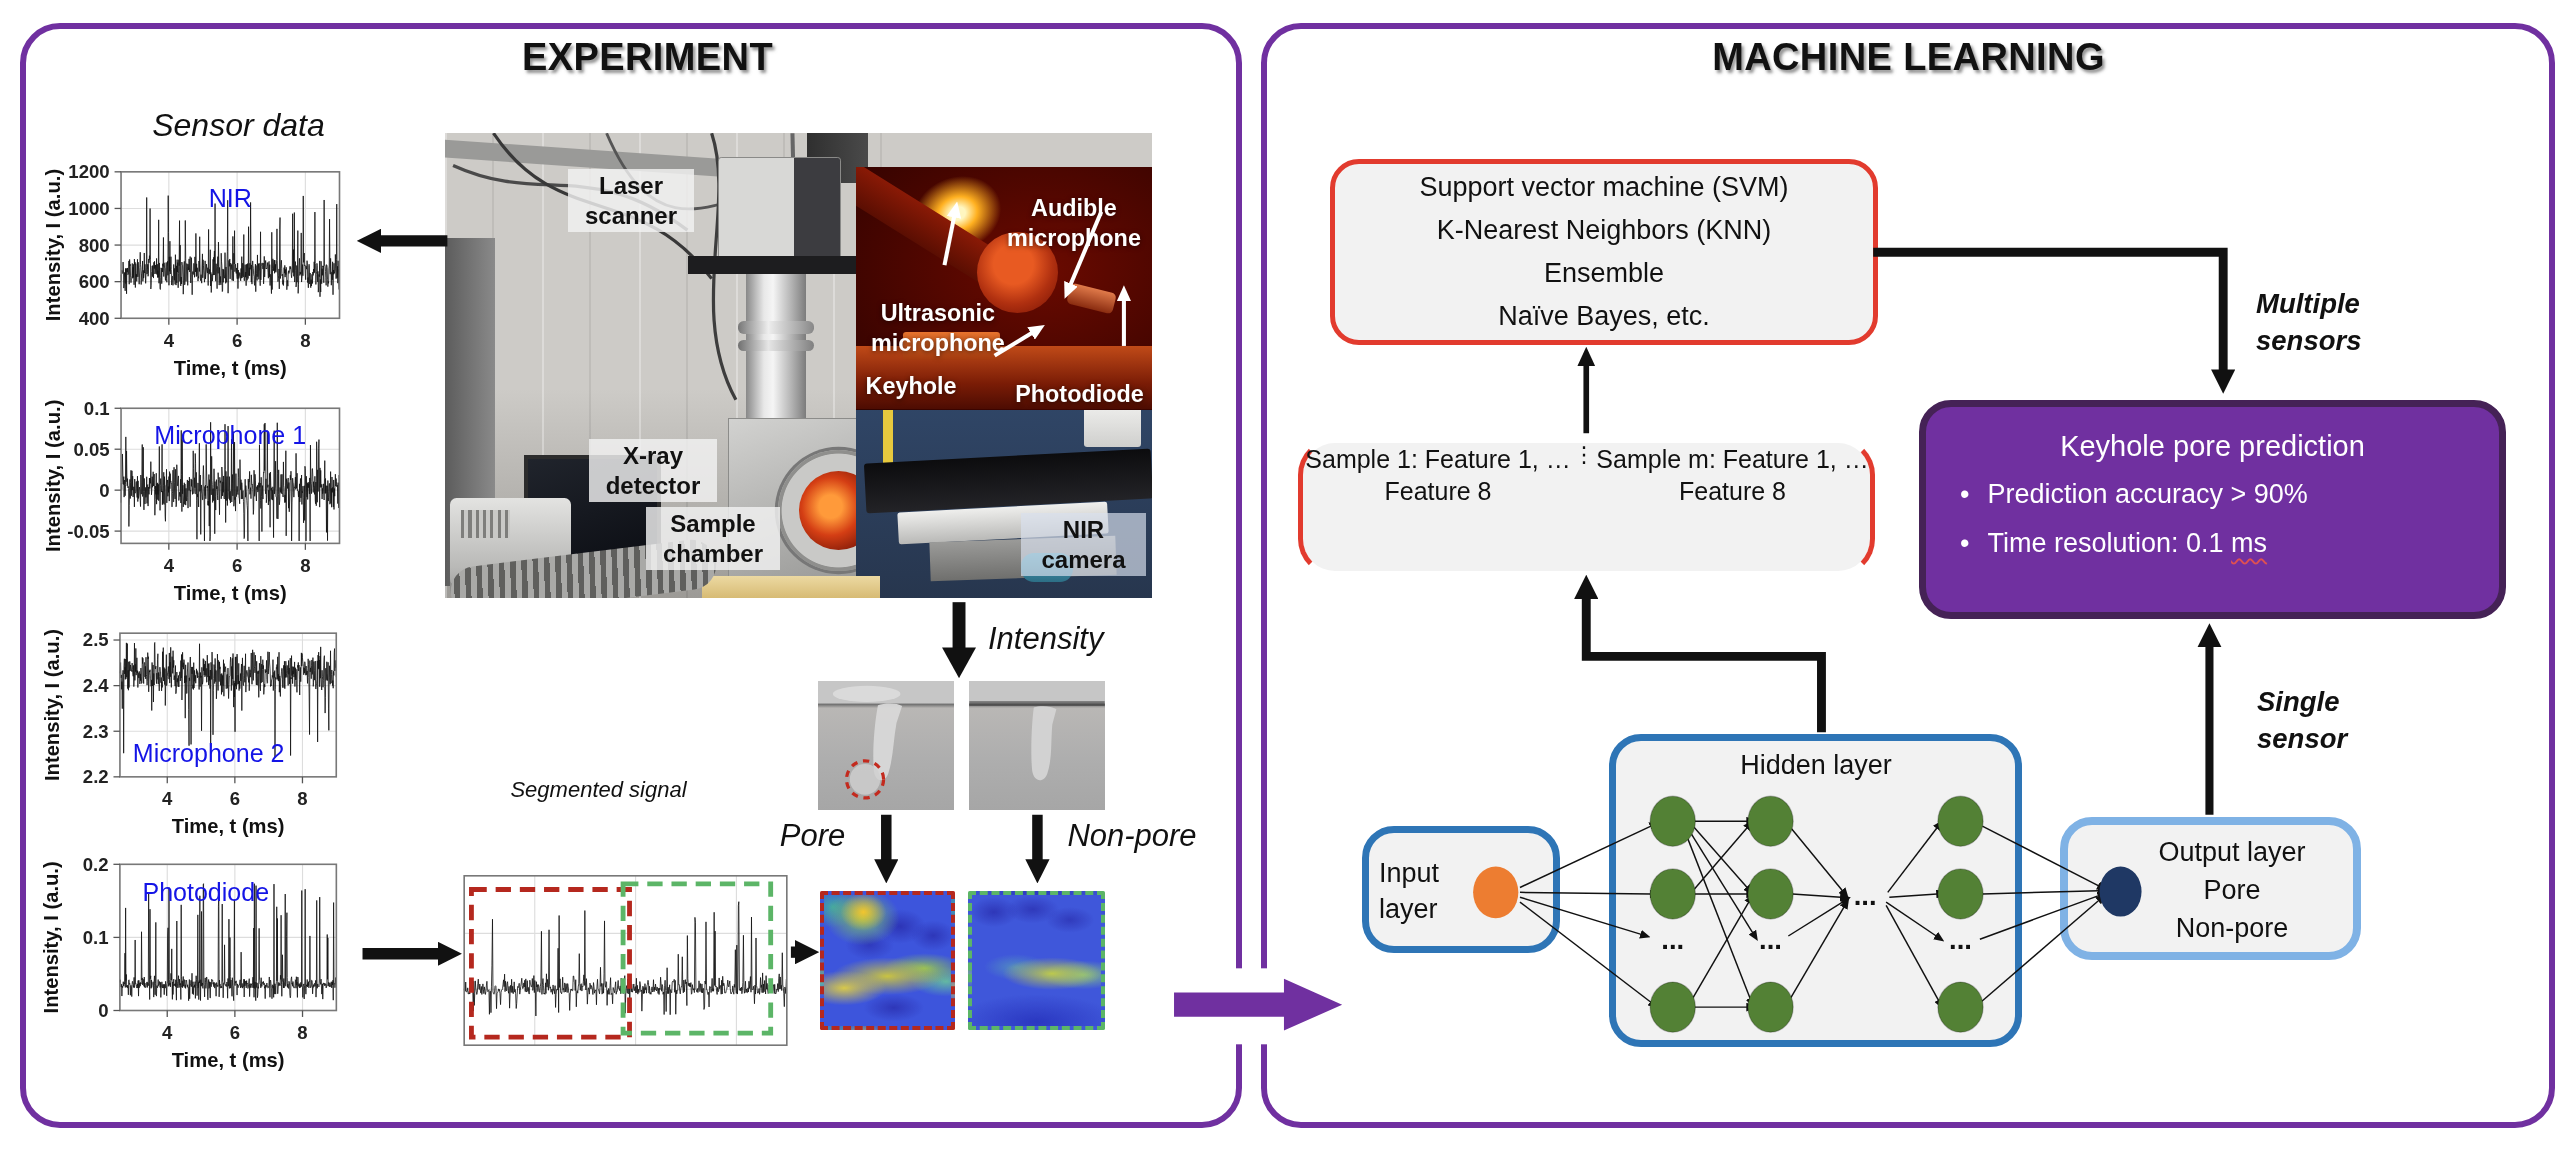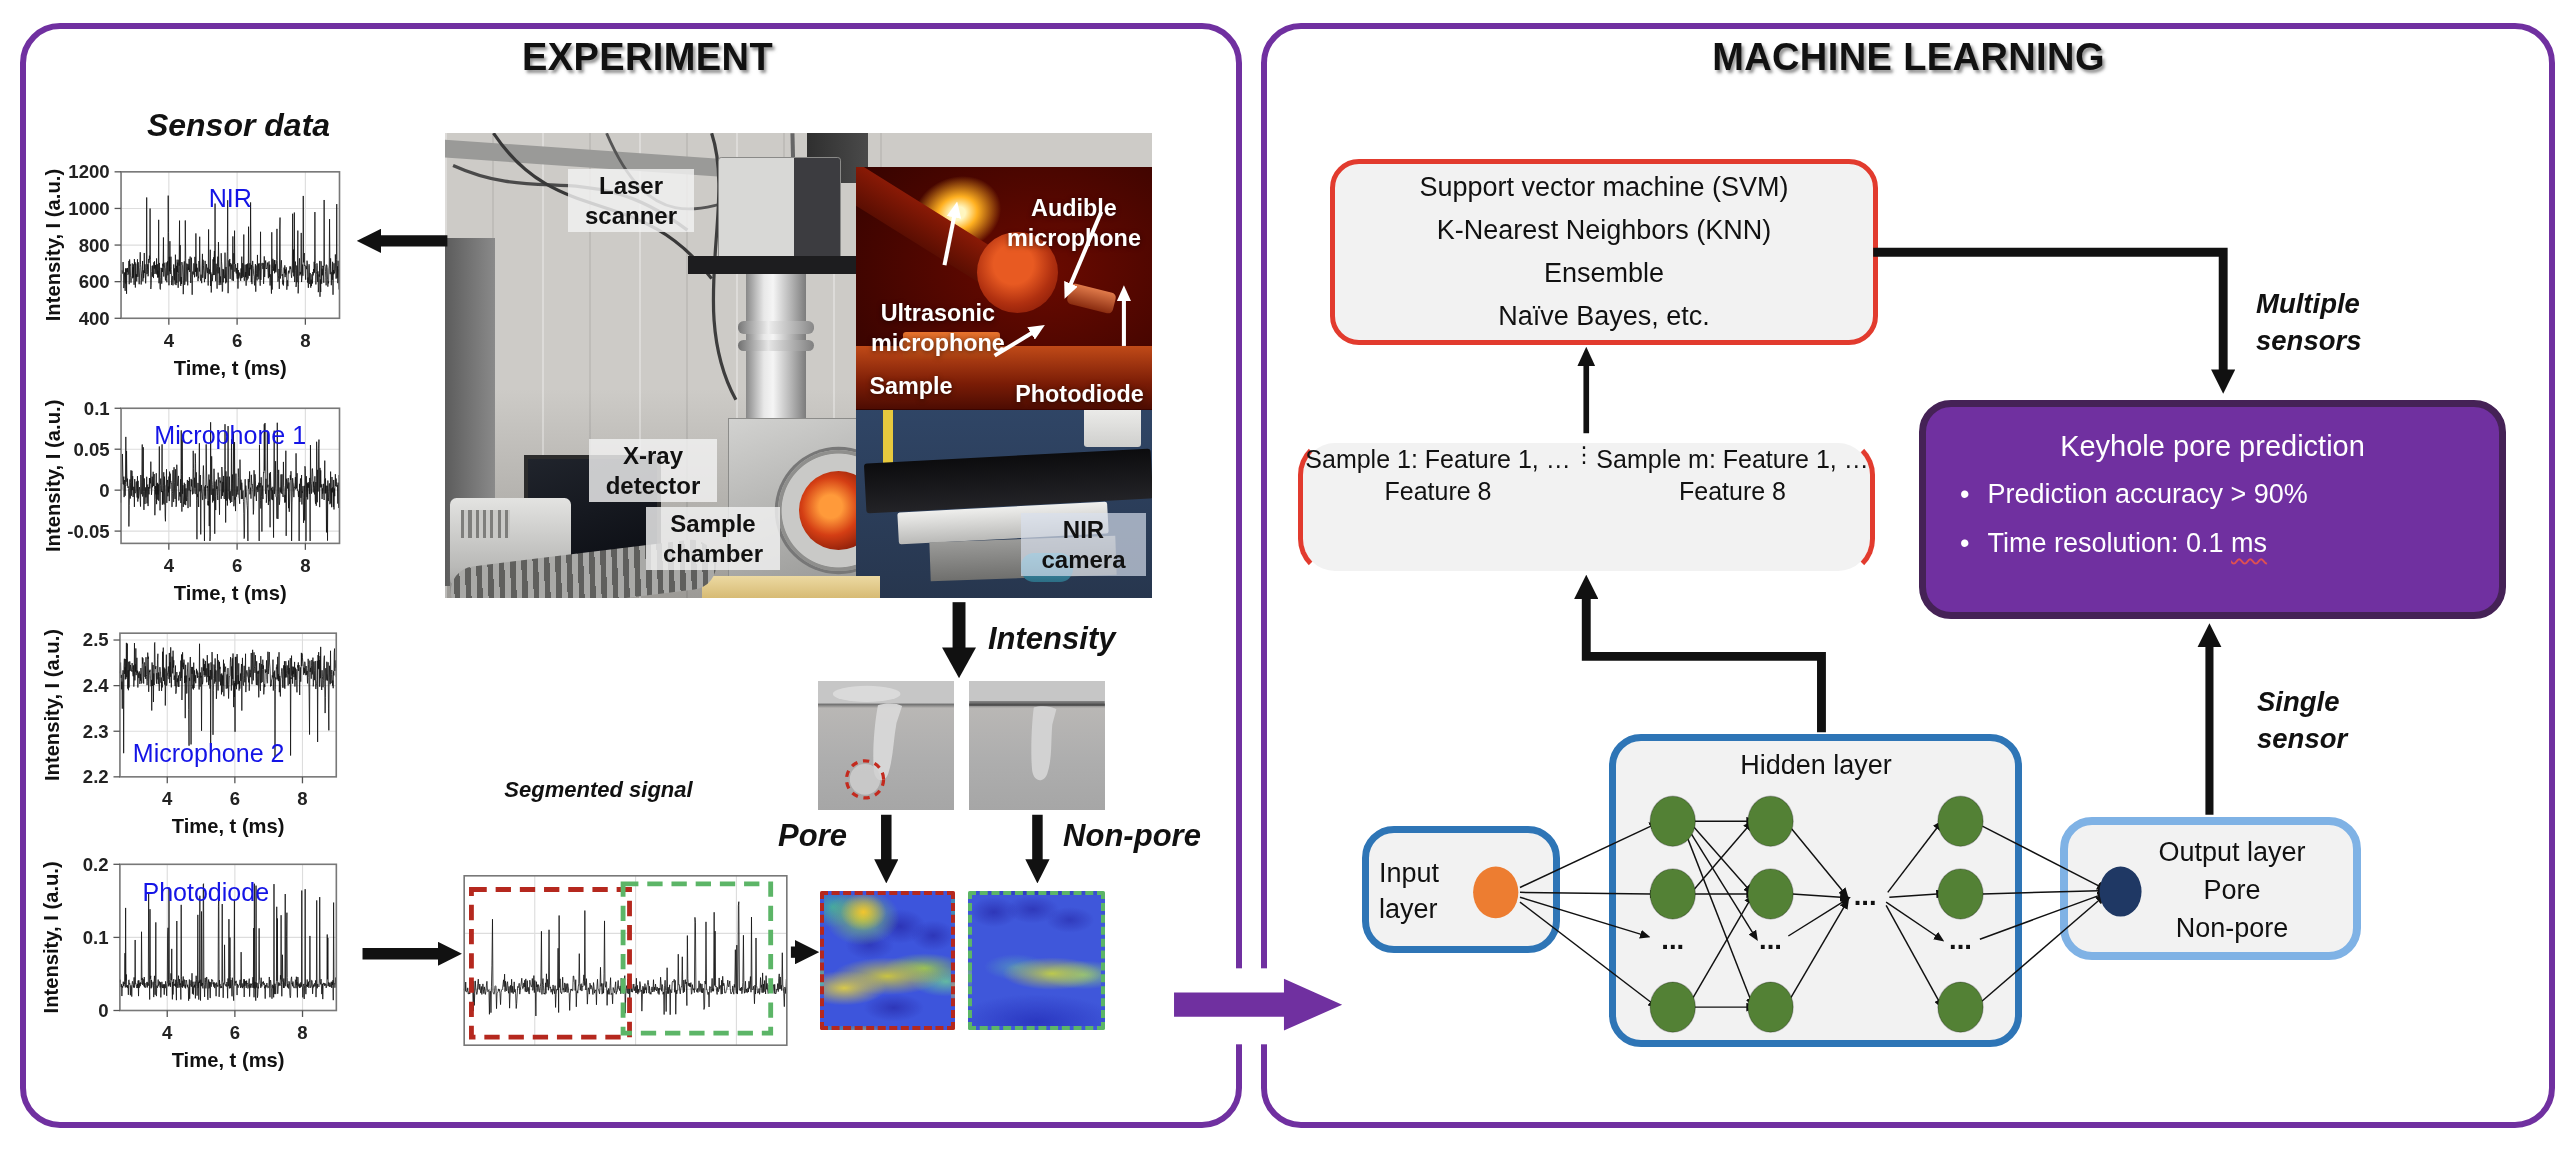--- a/index.html
+++ b/index.html
@@ -2,21 +2,21 @@
 <html style="font-size:13px"><head>
 <meta charset="utf-8">
 <style>
   html,body{margin:0;padding:0;background:#fff;}
   #stage{position:relative;width:2576px;height:1151px;background:#fff;overflow:hidden;
          font-family:"Liberation Sans",sans-serif;color:#111;}
   .abs{position:absolute;}
   .panel{border:6.5px solid #7030A0;border-radius:40px;background:#fff;}
   .sec-title{font-size:38px;font-weight:800;letter-spacing:0.4px;text-align:center;
              text-shadow:2.4px 3.2px 3.2px rgba(110,110,110,.75);}
-  .ital{font-style:italic;font-weight:700;color:#111;}
+  .ital{font-style:italic;font-weight:400;color:#111;}
   .photo-label{background:rgba(242,242,242,.82);color:#111;font-weight:700;font-size:24px;
                line-height:30px;text-align:center;padding:1.6px 6.5px;}
   .inset-label{color:#fff;font-weight:700;font-size:23.4px;line-height:30px;text-align:center;
                text-shadow:0 0.8px 4.9px rgba(0,0,0,.55);}
   .mlbox{background:#F2F2F2;}
   .svm-box{border:5.7px solid #E23B2E;border-radius:29px;font-size:27px;line-height:43px;
            text-align:center;color:#111;}
   .sample-box{border:5.7px solid transparent;border-left-color:#E23B2E;border-right-color:#E23B2E;
               border-radius:37px;background:#F2F2F2 padding-box;font-size:25px;text-align:center;color:#111;}
   .key-box{background:#7030A0;border:7.3px solid #452256;border-radius:32px;color:#fff;}
@@ -128,21 +128,21 @@
       <div class="abs" style="left:57px;top:9.7px;width:89px;height:73px;border-radius:50%;
                   background:radial-gradient(closest-side,#fff6c0 0 18%,#ffb020 45%,rgba(200,40,0,0) 100%);transform:rotate(-20deg);"></div>
       <div class="abs" style="left:-24px;top:49px;width:210px;height:37px;background:linear-gradient(180deg,#8a1a06,#5a0e02);transform:rotate(32deg);border-radius:6.5px;"></div>
       <div class="abs" style="left:121px;top:65px;width:81px;height:81px;border-radius:50%;
                   background:radial-gradient(circle at 45% 40%,#e85a22 0 30%,#b03010 60%,#700f02 100%);"></div>
       <div class="abs" style="left:0px;top:179px;width:297px;height:63px;background:linear-gradient(180deg,#c04a18,#7a1c06 60%,#4d0c02);"></div>
       <div class="abs" style="left:47px;top:165px;width:97px;height:27.5px;background:linear-gradient(180deg,#e8742e,#a33a0e);border-radius:3.2px;"></div>
       <div class="abs" style="left:212px;top:121px;width:47px;height:21px;background:linear-gradient(180deg,#e07a4a,#8a2c10);transform:rotate(14deg);border-radius:4.9px;"></div>
       <div class="abs inset-label" style="left:147px;top:26px;width:142px;">Audible microphone</div>
       <div class="abs inset-label" style="left:4.9px;top:131px;width:154px;">Ultrasonic microphone</div>
-      <div class="abs inset-label" style="left:6.5px;top:204px;width:97px;">Sample</div>
+      <div class="abs inset-label" style="left:6.5px;top:204px;width:97px;">Keyhole</div>
       <div class="abs inset-label" style="left:155px;top:212px;width:137px;">Photodiode</div>
     </div>
   </div>
 
   <div class="abs xray-img" style="left:818px;top:681px;width:136px;height:129px;">
     <svg width="136" height="129" viewBox="0 0 168 160">
       <ellipse cx="60" cy="16" rx="42" ry="10" fill="rgba(235,235,235,.55)"></ellipse>
       <path d="M74,30 C82,27 98,27 104,31 L97,52 C93,74 93,96 87,114 C83,127 71,126 69,112 C67,92 69,56 74,30 Z" fill="#d8d8d8" opacity="0.95"></path>
       <circle cx="58" cy="122" r="19" fill="#cfcfcf" opacity=".8"></circle>
       <circle cx="58" cy="122" r="23" fill="none" stroke="#c32a1e" stroke-width="4" stroke-dasharray="8 7"></circle>

